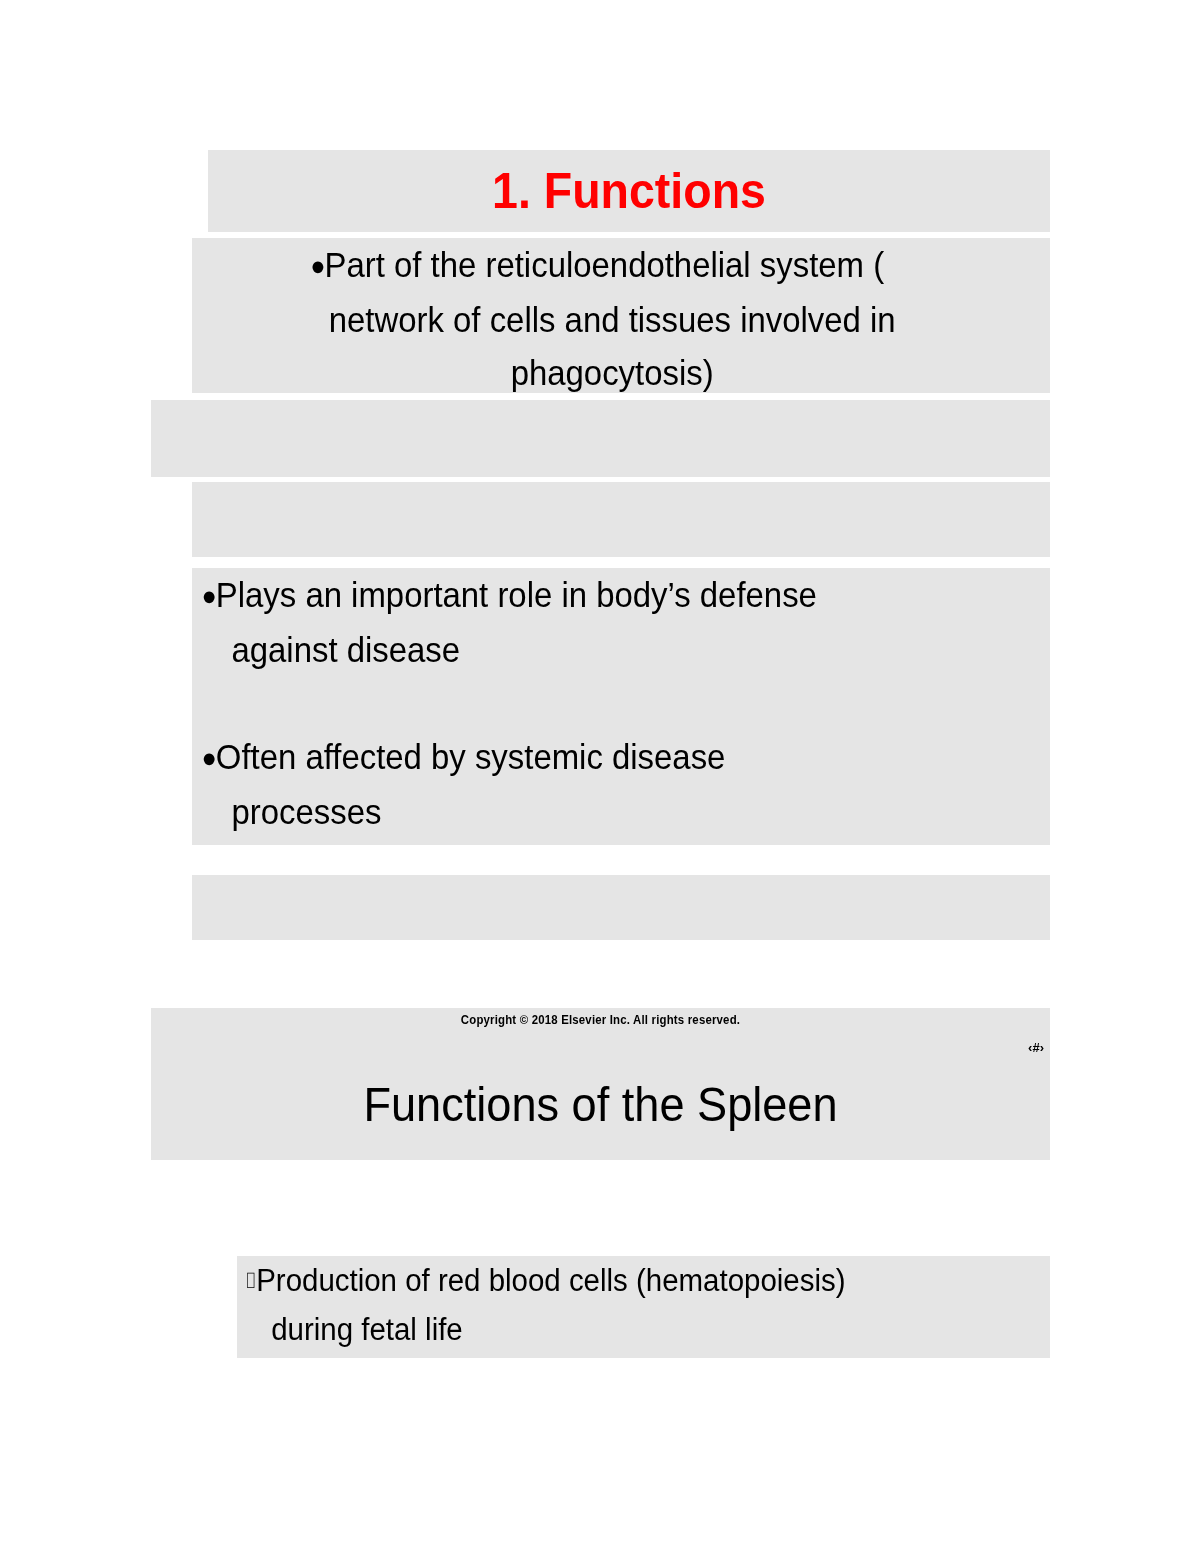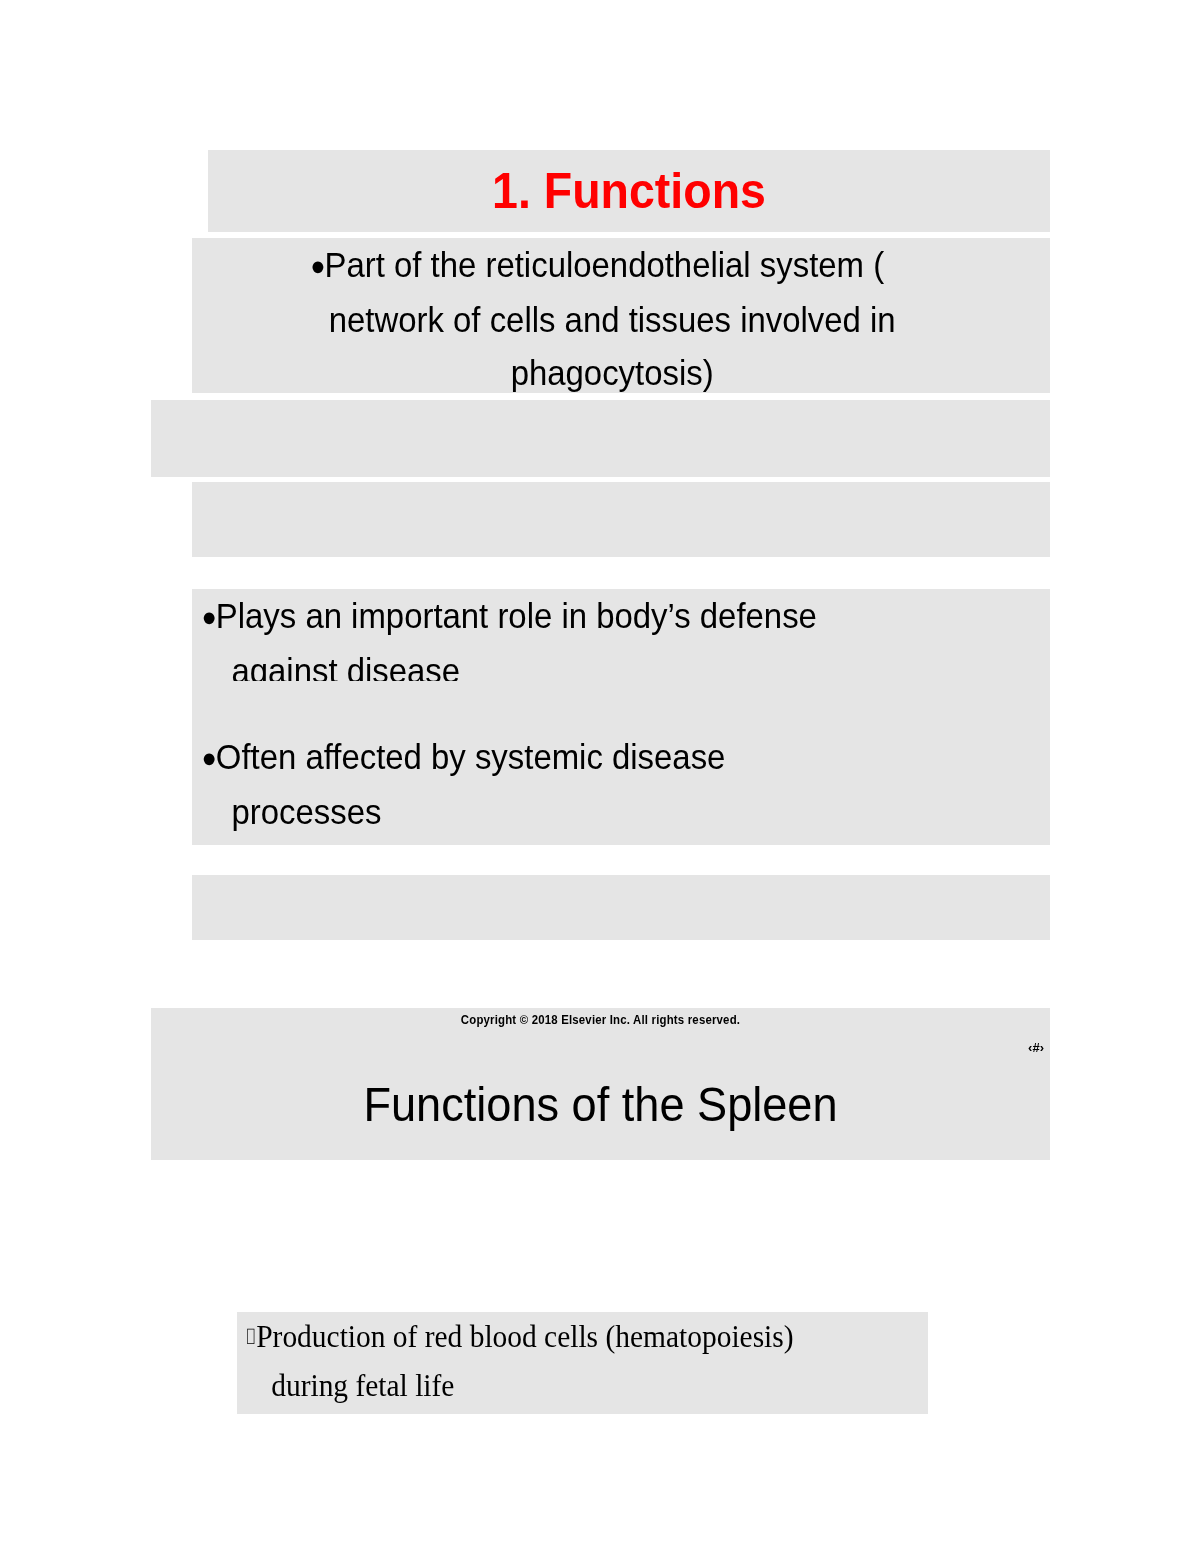--- a/index.html
+++ b/index.html
@@ -51,21 +51,21 @@
     transform: scaleX(0.93);
     transform-origin: center center;
   }
 
   .bullet-band {
     left: 192px;
     width: 858px;
   }
 
   .b1 { top: 238px;  height: 155px; text-align: center; }
-  .b2 { top: 589px;  height: 115px; }
+  .b2 { top: 568px;  height: 115px; }
   .b3 { top: 730px;  height: 115px; }
   .b4 { top: 945px;  height: 62px;  }
 
   
   .blank-wide {
     left: 151px;
     top: 400px;
     width: 899px;
     height: 77px;
   }
@@ -156,24 +156,23 @@
     white-space: nowrap;
     transform: scaleX(0.94);
     transform-origin: center top;
   }
 
   .b5 { top: 1162px; height: 60px; }
   .b6 { top: 1236px; height: 60px; }
 
   .sub-band {
     left: 237px;
-    top: 1312px;
-    width: 691px;
+    top: 1256px;
+    width: 813px;
     height: 102px;
-    font-family: Liberation Serif, serif;
   }
   .sub-text {
     font-size: 31px;
     line-height: 49px;
     color: #000000;
     padding: 0 6px 0 8px;
     transform: scaleX(0.95);
     transform-origin: left center;
   }
   .sub-text .marker-sq {

